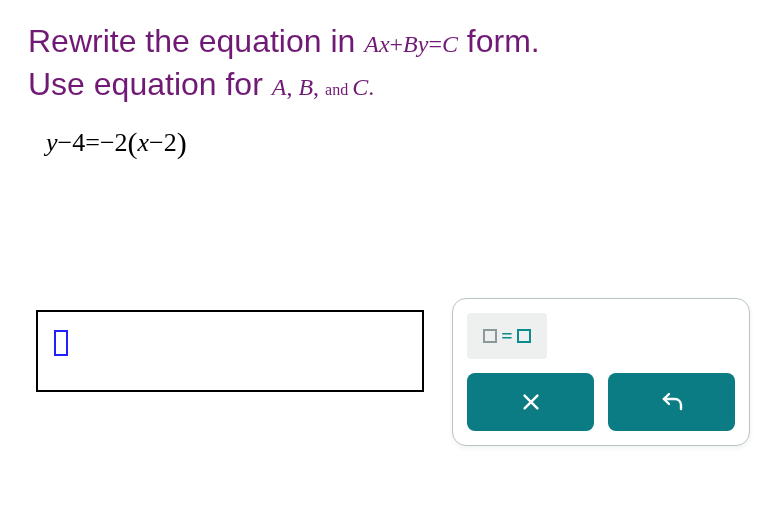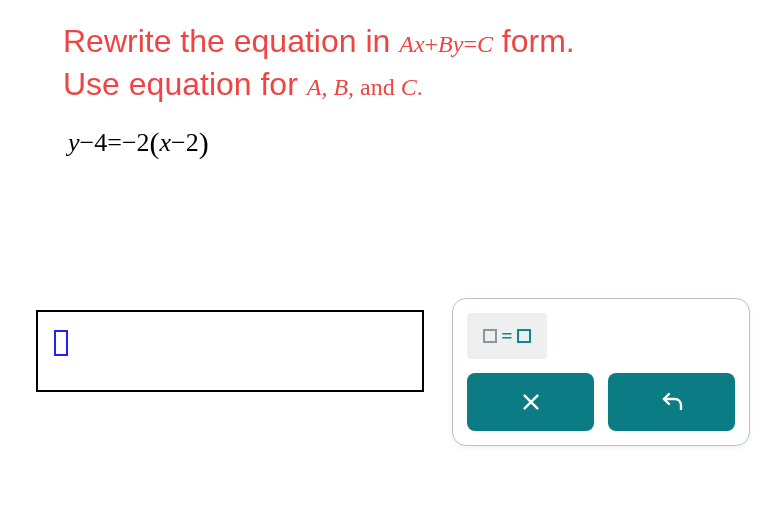--- a/index.html
+++ b/index.html
@@ -7,36 +7,35 @@
       font-family: Arial, Helvetica, sans-serif;
       width: 773px;
       height: 522px;
       background: #fff;
       padding: 20px 28px;
       position: relative;
     }
     .question {
       font-size: 32px;
       line-height: 1.35;
-      color: #ef4444;
+      color: #701a75;
       margin-bottom: 18px;
-      margin-left: 35px;
     }
     .math-inline {
       font-family: 'Times New Roman', Times, serif;
       font-style: italic;
       font-size: 24px;
       vertical-align: baseline;
     }
     .math-inline .op { font-style: normal; }
     .equation {
       font-family: 'Times New Roman', Times, serif;
       font-style: italic;
       font-size: 26px;
-      margin-left: 40px;
+      margin-left: 18px;
       margin-top: 20px;
       color: #000;
     }
     .equation .op { font-style: normal; }
     .equation .numb { font-style: normal; }
     .paren-l, .paren-r {
       font-style: normal;
       font-size: 30px;
       vertical-align: -2px;
     }
@@ -124,21 +123,21 @@
       color: #fff;
     }
     .action-btn svg { stroke: #fff; }
   </style>
 </head>
 <body>
 
 <div class="question">
   <span>Rewrite the equation in </span><span class="math-inline"><span>A</span><span>x</span><span class="op">+</span><span>B</span><span>y</span><span class="op">=</span><span>C</span></span><span> form.</span>
   <br>
-  <span>Use equation for </span><span class="math-inline"><span>A</span><span class="op">, </span><span>B</span><span class="op">, </span><span class="op" style="font-style:normal;font-size:24px">and </span><span>C</span><span class="op">.</span></span>
+  <span>Use equation for </span><span class="math-inline"><span>A</span><span class="op">, </span><span>B</span><span class="op">, </span><span class="op" style="font-style:normal;font-size:16px">and </span><span>C</span><span class="op">.</span></span>
 </div>
 
 <div class="equation">
   <span>y</span><span class="op">−</span><span class="numb">4</span><span class="op">=</span><span class="op">−</span><span class="numb">2</span><span class="paren-l">(</span><span>x</span><span class="op">−</span><span class="numb">2</span><span class="paren-r">)</span>
 </div>
 
 <div class="input-row">
   <div class="answer-box">
     <span class="cursor-placeholder"></span>
   </div>

